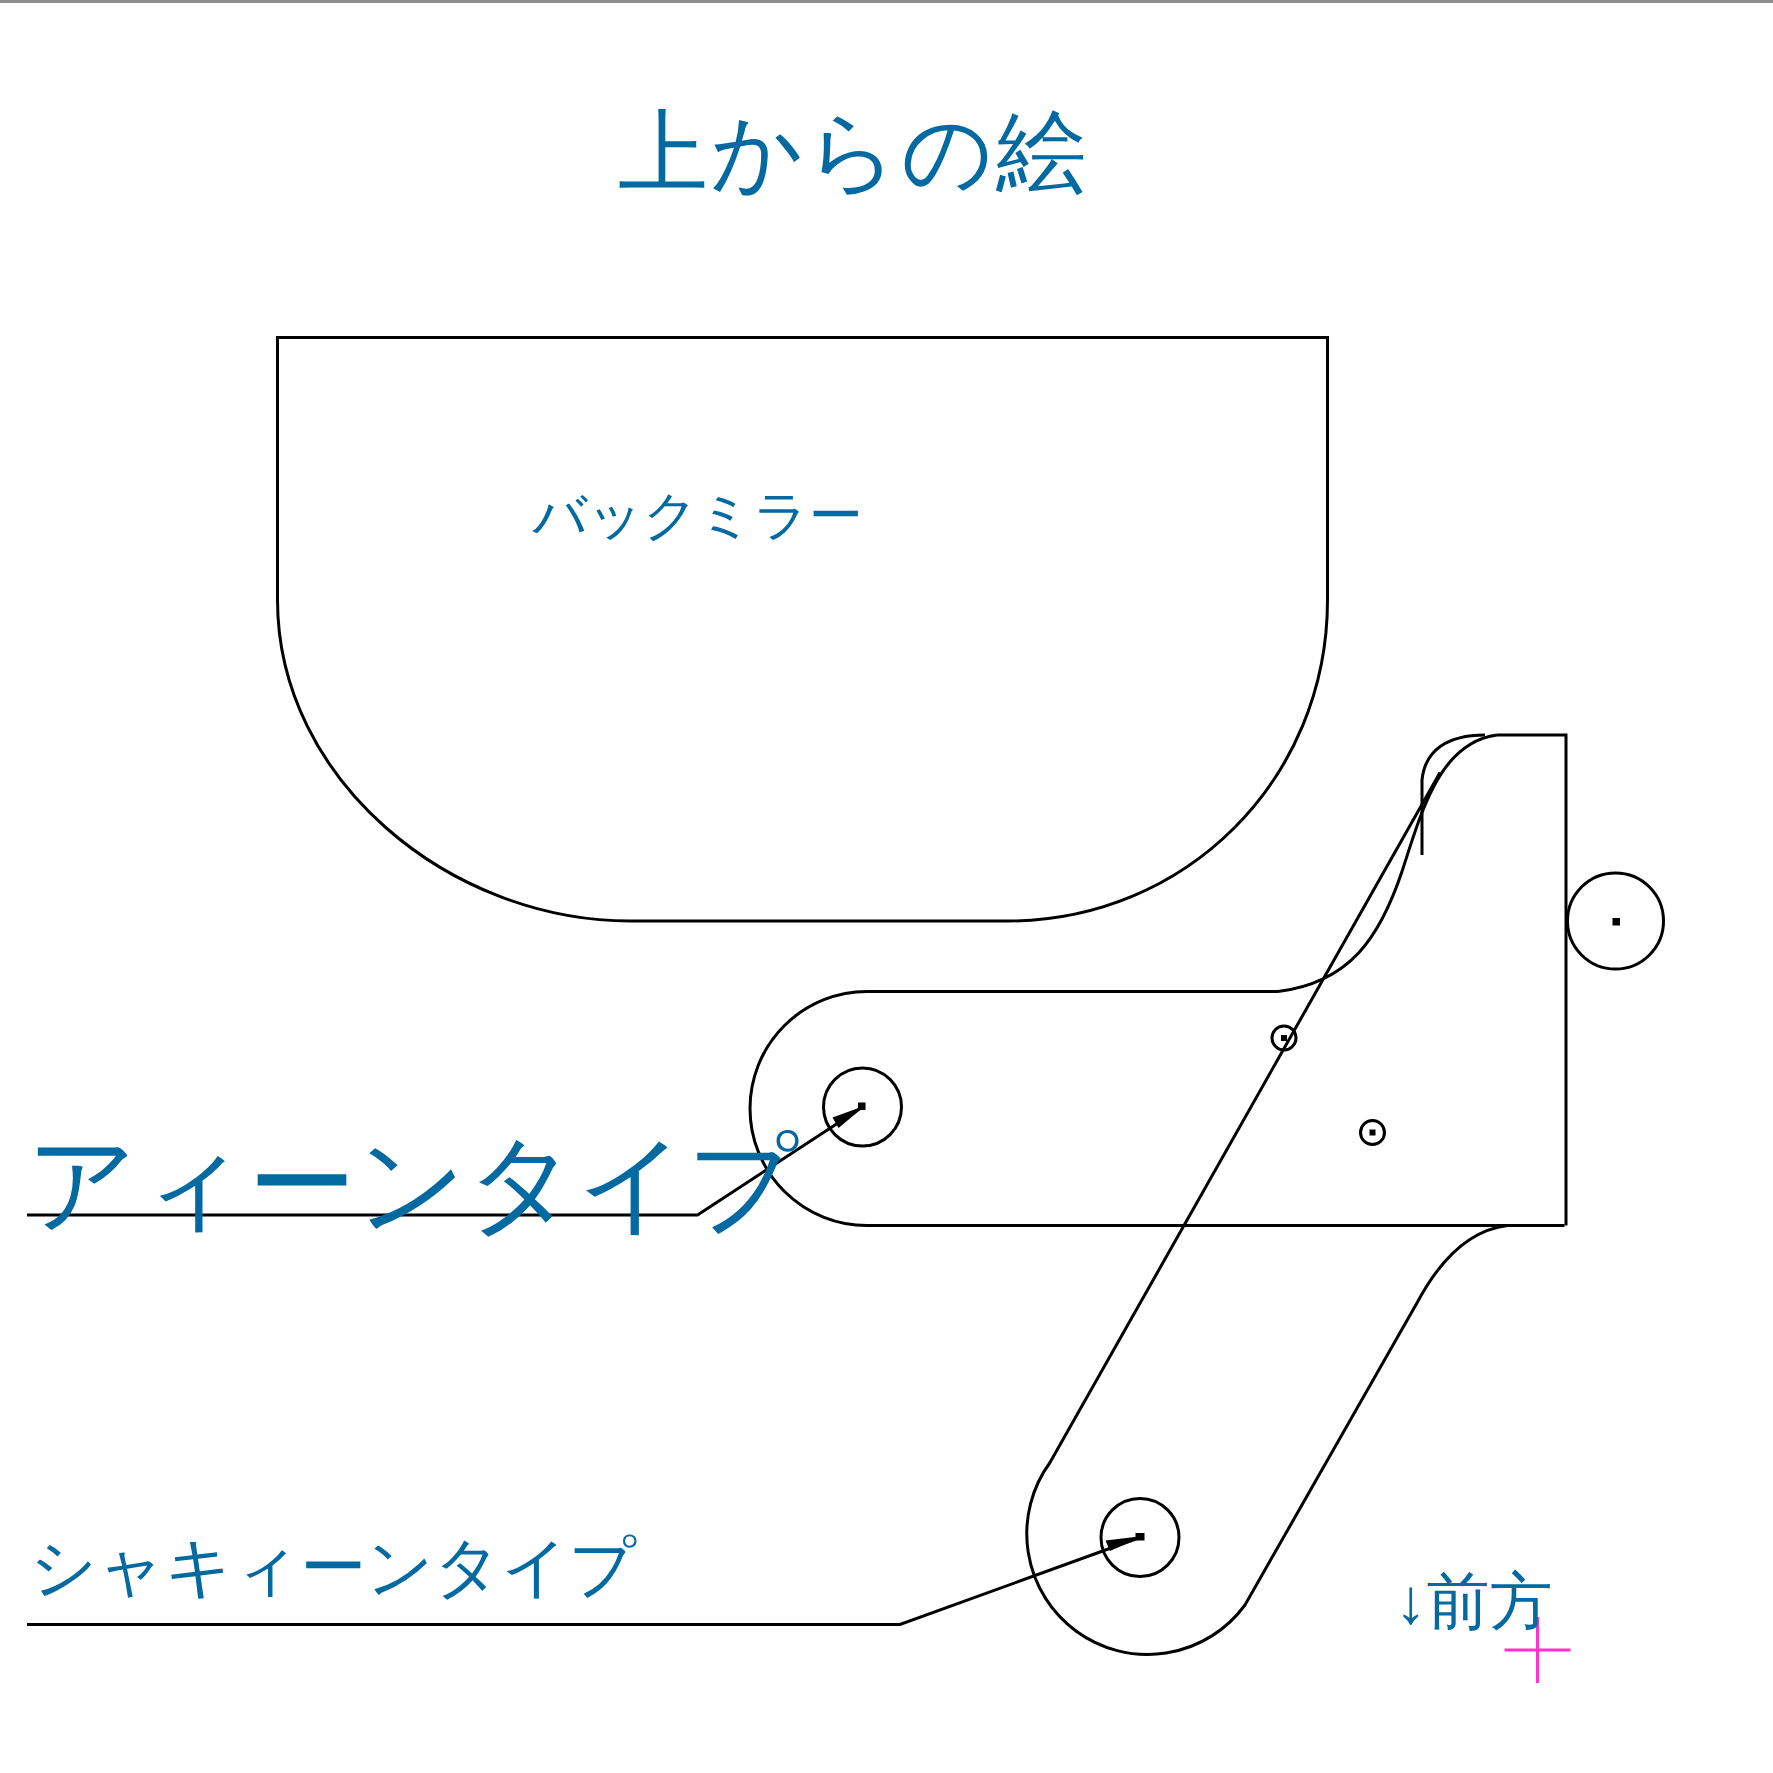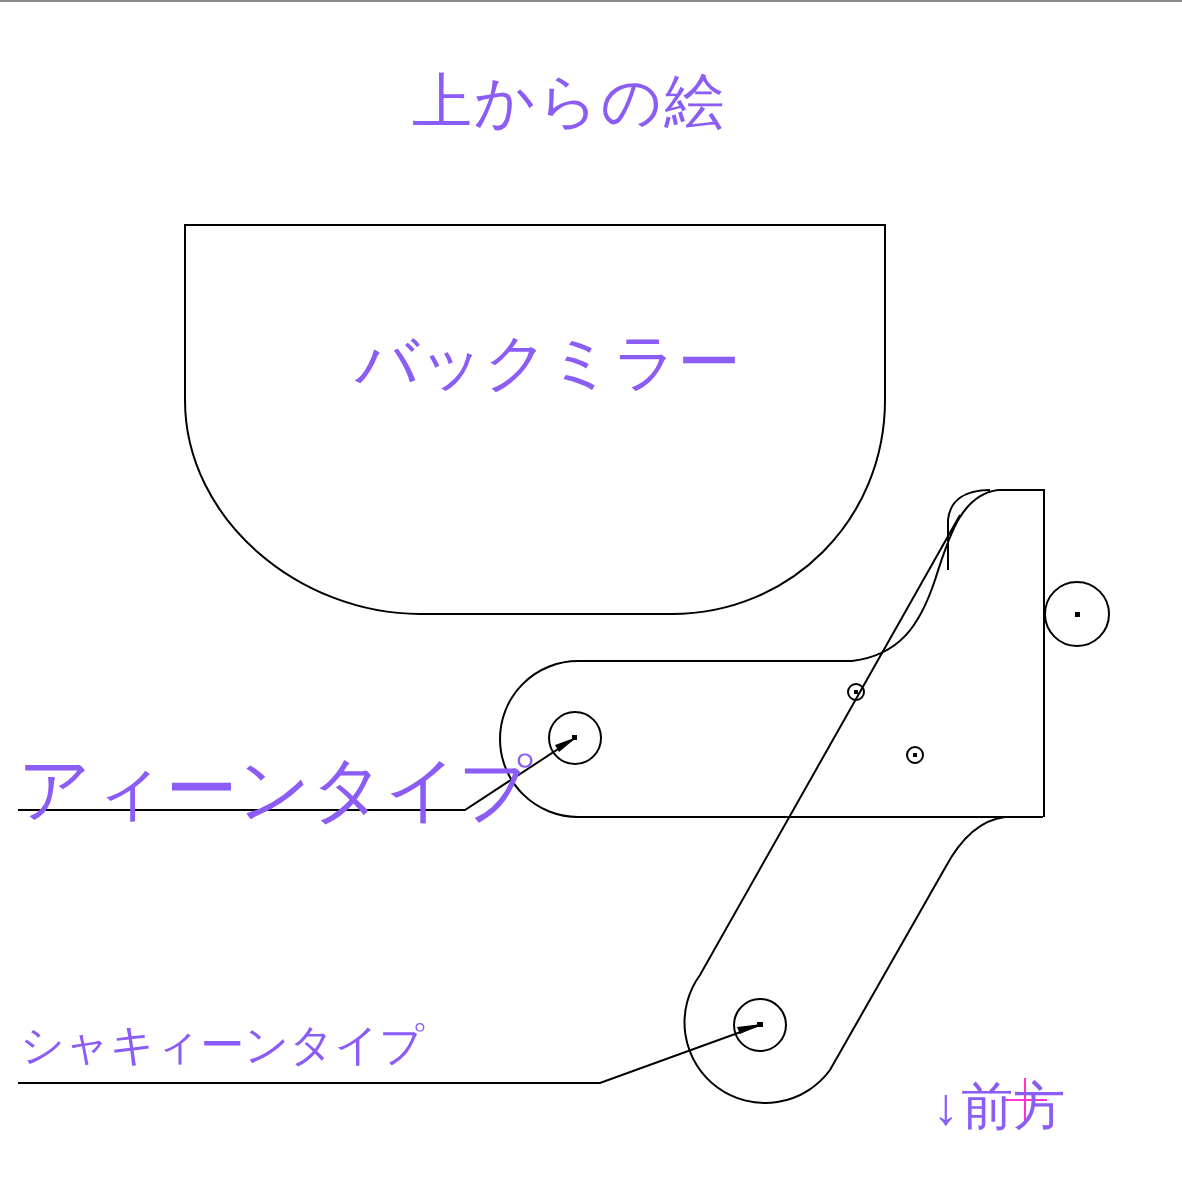--- a/index.html
+++ b/index.html
@@ -1,24 +1,24 @@
 <!DOCTYPE html>
 <html><head>
 <meta charset="utf-8">
 <style>
   html, body { margin: 0; padding: 0; background: #ffffff; }
   body { width: 1182px; height: 1182px; position: relative; overflow: hidden; font-family: "DejaVu Sans", sans-serif; }
   .topline { position: absolute; left: 0; top: 0; width: 1182px; height: 2px; background: #8c8c8c; }
   svg.drawing { position: absolute; left: 0; top: 0; }
-  .label { position: absolute; color: #8b5cf6; white-space: nowrap; font-family: Liberation Mono, monospace; }
+  .label { position: absolute; color: #0369a1; white-space: nowrap; font-family: Liberation Serif, serif; }
   .title { left: 412px; top: 62px; font-size: 60px; letter-spacing: 2px; }
-  .mirror-label { left: 355px; top: 320px; font-size: 63px; }
+  .mirror-label { left: 355px; top: 320px; font-size: 36px; }
   .ein-label { left: 18px; top: 742px; font-size: 72px; }
   .shakin-label { left: 20px; top: 1016px; font-size: 44px; }
-  .front-label { left: 930px; top: 1072px; font-size: 52px; }
+  .front-label { left: 930px; top: 1040px; font-size: 42px; }
 </style>
 </head>
 <body>
 
 <div class="topline"></div>
 
 <svg class="drawing" width="1182" height="1182" viewBox="0 0 1182 1182" xmlns="http://www.w3.org/2000/svg">
   <g fill="none" stroke="#000" stroke-width="2">
 
     <path d="M185,225 H885 V400 C885,520 790,614 672,614 H420 C300,614 185,520 185,400 Z"></path>

